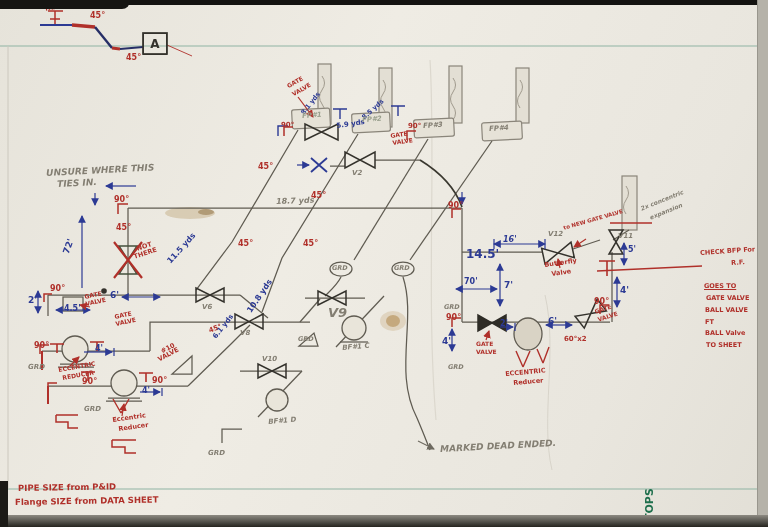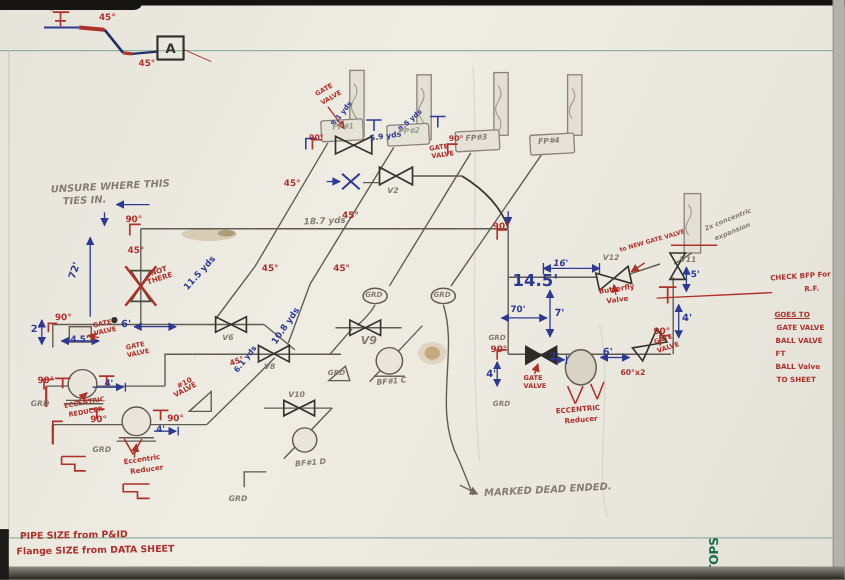--- a/index.html
+++ b/index.html
@@ -254,21 +254,21 @@
       <span class="ann" style="left: 157px; top: 357px; font-size: 6.5px; color: rgb(176, 48, 42); transform: rotate(-28deg);">VALVE</span>
       <span class="ann" style="left: 152px; top: 377px; font-size: 8px; color: rgb(176, 48, 42);">90°</span>
       <span class="ann" style="left: 208px; top: 328px; font-size: 7px; color: rgb(176, 48, 42); transform: rotate(-20deg);">45°</span>
       <span class="ann" style="left: 212px; top: 336px; font-size: 7px; color: rgb(44, 58, 148); transform: rotate(-52deg);">6.1 yds</span>
       <span class="ann" style="left: 28px; top: 364px; font-size: 7px; color: rgb(131, 126, 114); font-style: italic;">GRD</span>
       <span class="ann" style="left: 84px; top: 406px; font-size: 7px; color: rgb(131, 126, 114); font-style: italic;">GRD</span>
       <span class="ann" style="left: 208px; top: 450px; font-size: 7px; color: rgb(131, 126, 114); font-style: italic;">GRD</span>
       <span class="ann" style="left: 298px; top: 336px; font-size: 6.5px; color: rgb(131, 126, 114); font-style: italic;">GRD</span>
       <span class="ann" style="left: 202px; top: 304px; font-size: 7px; color: rgb(131, 126, 114); font-style: italic;">V6</span>
       <span class="ann" style="left: 240px; top: 330px; font-size: 7px; color: rgb(131, 126, 114); font-style: italic;">V8</span>
-      <span class="ann" style="left: 328px; top: 306px; font-size: 10px; color: rgb(131, 126, 114); font-style: italic; text-align: right;">V9</span>
+      <span class="ann" style="left: 328px; top: 306px; font-size: 13px; color: rgb(131, 126, 114); font-style: italic; text-align: right;">V9</span>
       <span class="ann" style="left: 262px; top: 356px; font-size: 7px; color: rgb(131, 126, 114); font-style: italic;">V10</span>
       <span class="ann" style="left: 342px; top: 345px; font-size: 7px; color: rgb(131, 126, 114); transform: rotate(-5deg); font-style: italic;">BF#1 C</span>
       <span class="ann" style="left: 268px; top: 419px; font-size: 7px; color: rgb(131, 126, 114); transform: rotate(-5deg); font-style: italic;">BF#1 D</span>
       <span class="ann" style="left: 332px; top: 265px; font-size: 6.5px; color: rgb(131, 126, 114); font-style: italic;">GRD</span>
       <span class="ann" style="left: 394px; top: 265px; font-size: 6.5px; color: rgb(131, 126, 114); font-style: italic;">GRD</span>
       <span class="ann" style="left: 286px; top: 84px; font-size: 6px; color: rgb(176, 48, 42); transform: rotate(-30deg);">GATE</span>
       <span class="ann" style="left: 291px; top: 92px; font-size: 6px; color: rgb(176, 48, 42); transform: rotate(-30deg);">VALVE</span>
       <span class="ann" style="left: 300px; top: 112px; font-size: 6.5px; color: rgb(44, 58, 148); transform: rotate(-52deg);">8.1 yds</span>
       <span class="ann" style="left: 336px; top: 123px; font-size: 7px; color: rgb(44, 58, 148); transform: rotate(-8deg);">5.9 yds</span>
       <span class="ann" style="left: 361px; top: 116px; font-size: 6.5px; color: rgb(44, 58, 148); transform: rotate(-42deg);">8.5 yds</span>
@@ -280,21 +280,21 @@
       <span class="ann" style="left: 362px; top: 117px; font-size: 7px; color: rgb(154, 160, 142); transform: rotate(-4deg); font-style: italic;">FP#2</span>
       <span class="ann" style="left: 423px; top: 123px; font-size: 7px; color: rgb(131, 126, 114); transform: rotate(-4deg); font-style: italic;">FP#3</span>
       <span class="ann" style="left: 489px; top: 126px; font-size: 7px; color: rgb(131, 126, 114); transform: rotate(-4deg); font-style: italic;">FP#4</span>
       <span class="ann" style="left: 352px; top: 170px; font-size: 7px; color: rgb(131, 126, 114); font-style: italic;">V2</span>
       <span class="ann" style="left: 258px; top: 163px; font-size: 8px; color: rgb(176, 48, 42);">45°</span>
       <span class="ann" style="left: 311px; top: 192px; font-size: 8px; color: rgb(176, 48, 42);">45°</span>
       <span class="ann" style="left: 238px; top: 240px; font-size: 8px; color: rgb(176, 48, 42);">45°</span>
       <span class="ann" style="left: 303px; top: 240px; font-size: 8px; color: rgb(176, 48, 42);">45°</span>
       <span class="ann" style="left: 276px; top: 198px; font-size: 8px; color: rgb(131, 126, 114); transform: rotate(-2deg); font-style: italic;">18.7 yds</span>
       <span class="ann" style="left: 448px; top: 202px; font-size: 8px; color: rgb(176, 48, 42);">90°</span>
-      <span class="ann" style="left: 466px; top: 248px; font-size: 15px; color: rgb(44, 58, 148);">14.5'</span>
+      <span class="ann" style="left: 466px; top: 248px; font-size: 12px; color: rgb(44, 58, 148);">14.5'</span>
       <span class="ann" style="left: 503px; top: 236px; font-size: 8px; color: rgb(44, 58, 148); font-style: italic;">16'</span>
       <span class="ann" style="left: 548px; top: 231px; font-size: 7px; color: rgb(131, 126, 114); font-style: italic;">V12</span>
       <span class="ann" style="left: 563px; top: 226px; font-size: 5.5px; color: rgb(176, 48, 42); transform: rotate(-16deg);">to NEW GATE VALVE</span>
       <span class="ann" style="left: 544px; top: 262px; font-size: 6.5px; color: rgb(176, 48, 42); transform: rotate(-8deg);">Butterfly</span>
       <span class="ann" style="left: 551px; top: 271px; font-size: 6.5px; color: rgb(176, 48, 42); transform: rotate(-8deg);">Valve</span>
       <span class="ann" style="left: 618px; top: 233px; font-size: 7px; color: rgb(131, 126, 114); font-style: italic;">V11</span>
       <span class="ann" style="left: 640px; top: 206px; font-size: 6px; color: rgb(131, 126, 114); transform: rotate(-22deg); font-style: italic;">2x concentric</span>
       <span class="ann" style="left: 649px; top: 215px; font-size: 6px; color: rgb(131, 126, 114); transform: rotate(-22deg); font-style: italic;">expansion</span>
       <span class="ann" style="left: 628px; top: 246px; font-size: 8px; color: rgb(44, 58, 148);">5'</span>
       <span class="ann" style="left: 464px; top: 278px; font-size: 8px; color: rgb(44, 58, 148);">70'</span>

